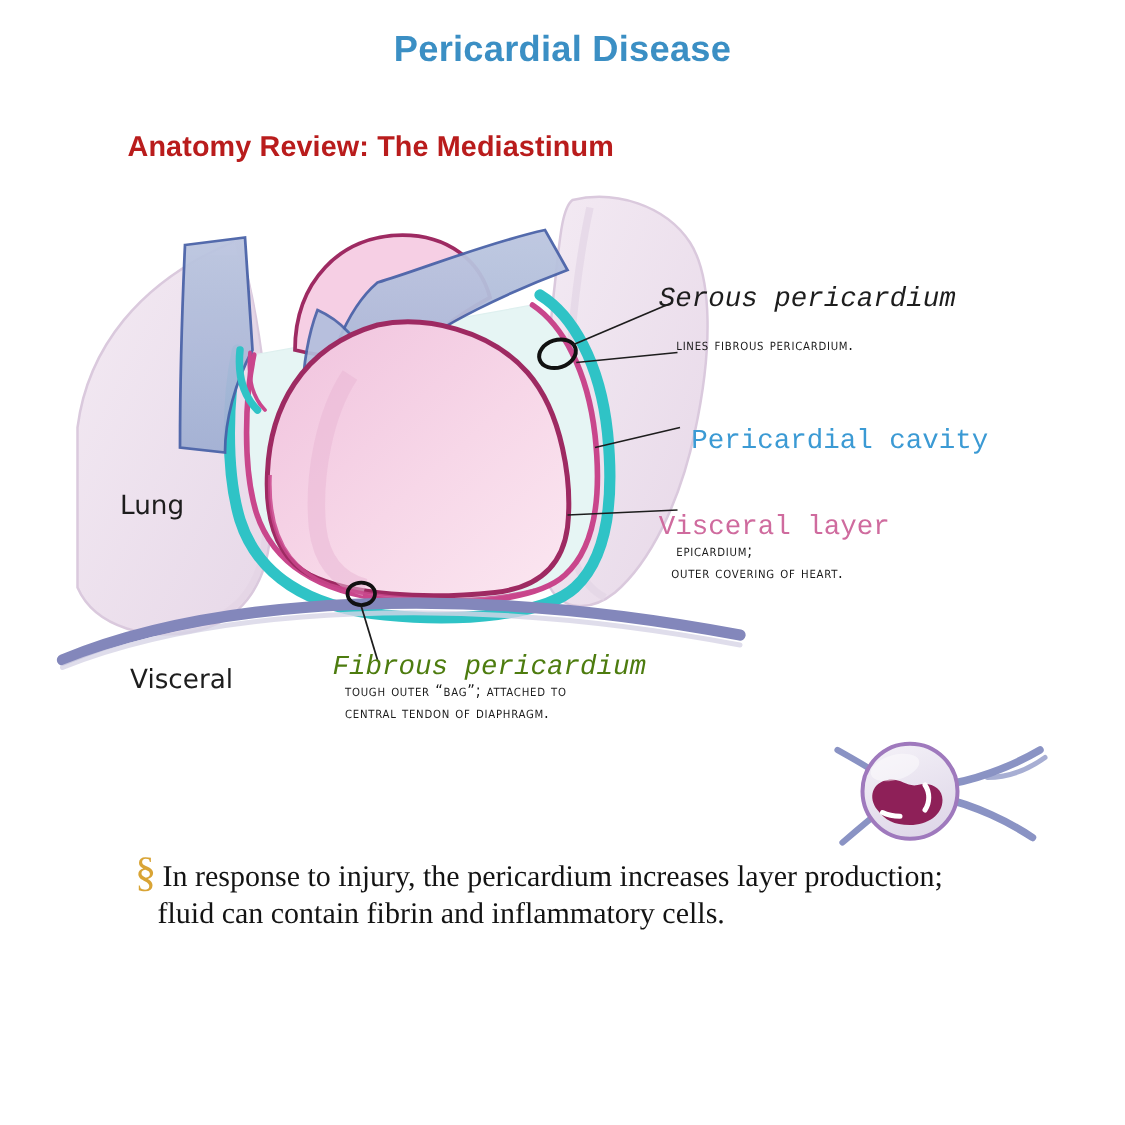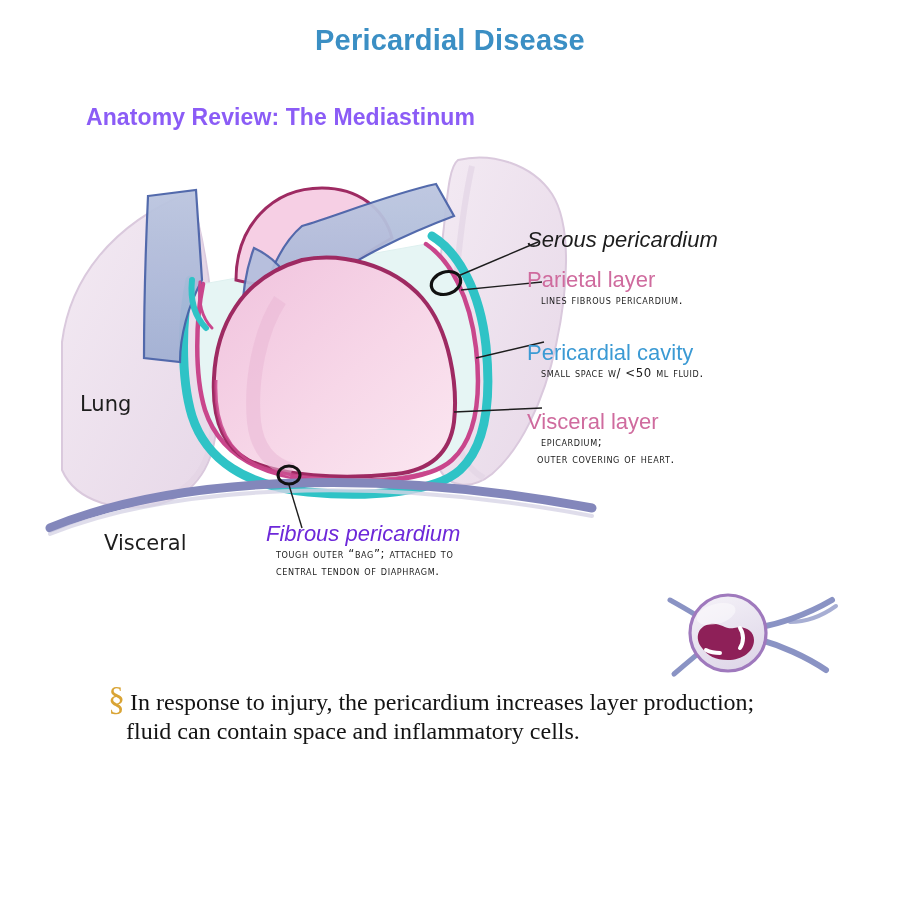--- a/index.html
+++ b/index.html
@@ -28,24 +28,24 @@
     width: 900px;
     text-align: center;
     font-size: 29px;
     font-weight: bold;
     color: #3b8fc4;
     letter-spacing: 0.2px;
   }
   #section-title {
     position: absolute;
     top: 104px;
-    left: 86px;
+    left: 102px;
     font-size: 23px;
     font-weight: bold;
-    color: #8b5cf6;
+    color: #b91c1c;
     letter-spacing: 0.1px;
   }
 
   
   #figure {
     position: absolute;
     top: 130px;
     left: 40px;
     width: 560px;
     height: 420px;
@@ -53,29 +53,29 @@
   #figure svg { display: block; }
 
   
   .plain-label {
     position: absolute;
     font-size: 21px;
     color: #1d1d1d;
     font-family: "DejaVu Sans", sans-serif;
     white-space: nowrap;
   }
-  #label-lung  { left: 80px;  top: 392px; }
+  #label-lung  { left: 96px;  top: 392px; }
   #label-diaphragm { left: 104px; top: 531px; }
 
   
   .callout { position: absolute; white-space: nowrap; }
   .callout .head {
     font-size: 22px;
     line-height: 1.05;
-    font-family: Liberation Sans, sans-serif;
+    font-family: Liberation Mono, monospace;
   }
   .callout .head.italic {
     font-style: italic;
     font-weight: 500;
   }
   .callout .body {
     font-family: "DejaVu Sans Condensed", "DejaVu Sans", sans-serif;
     font-size: 13px;
     font-stretch: condensed;
     font-variant: small-caps;
@@ -84,25 +84,25 @@
     color: #1a1a1a;
     line-height: 1.12;
     margin-top: 2px;
     margin-left: 14px;
   }
   .callout .body.tight { margin-left: 10px; }
 
   .c-dark  { color: #1d1d1d; }
   .c-pink  { color: #cf6b9e; }
   .c-blue  { color: #3b9ad4; }
-  .c-teal  { color: #6d28d9; }
+  .c-teal  { color: #4d7c0f; }
 
   #cal-serous   { left: 527px; top: 228px; }
   #cal-parietal { left: 527px; top: 268px; }
-  #cal-cavity   { left: 527px; top: 341px; }
+  #cal-cavity   { left: 553px; top: 341px; }
   #cal-visceral { left: 527px; top: 410px; }
   #cal-fibrous  { left: 266px; top: 522px; }
   #cal-fibrous .head { font-style: italic; font-weight: 500; }
 
   
   #cell-figure {
     position: absolute;
     left: 640px;
     top: 582px;
     width: 210px;
@@ -228,27 +228,25 @@
   </div>
 
   <div class="plain-label" id="label-lung">Lung</div>
   <div class="plain-label" id="label-diaphragm">Visceral</div>
 
   <div class="callout" id="cal-serous">
     <div class="head italic c-dark">Serous pericardium</div>
   </div>
 
   <div class="callout" id="cal-parietal">
-    <div class="head c-pink">Parietal layer</div>
     <div class="body">Lines fibrous pericardium.</div>
   </div>
 
   <div class="callout" id="cal-cavity">
     <div class="head c-blue">Pericardial cavity</div>
-    <div class="body">Small space w/ &lt;50 mL fluid.</div>
   </div>
 
   <div class="callout" id="cal-visceral">
     <div class="head c-pink">Visceral layer</div>
     <div class="body">Epicardium;</div>
     <div class="body tight">outer covering of heart.</div>
   </div>
 
   <div class="callout" id="cal-fibrous">
     <div class="head c-teal">Fibrous pericardium</div>
@@ -272,17 +270,17 @@
       <path d="M100 46 C 104 52, 104 60, 100 66" fill="none" stroke="#ffffff" stroke-width="4" stroke-linecap="round"></path>
       <path d="M66 68 C 70 70, 76 71, 80 71" fill="none" stroke="#ffffff" stroke-width="4" stroke-linecap="round"></path>
       <ellipse cx="76" cy="32" rx="20" ry="10" fill="#ffffff" opacity="0.45" transform="rotate(-16 76 32)"></ellipse>
     </svg>
   </div>
 
   <div id="bottom-note">
     <span id="note-marker">§</span>
     <div id="note-lines">
       <span class="nl">In response to injury, the pericardium increases layer production;</span>
-      <span class="nl indent">fluid can contain space and inflammatory cells.</span>
+      <span class="nl indent">fluid can contain fibrin and inflammatory cells.</span>
     </div>
   </div>
 
 </div>
 
 </body></html>

